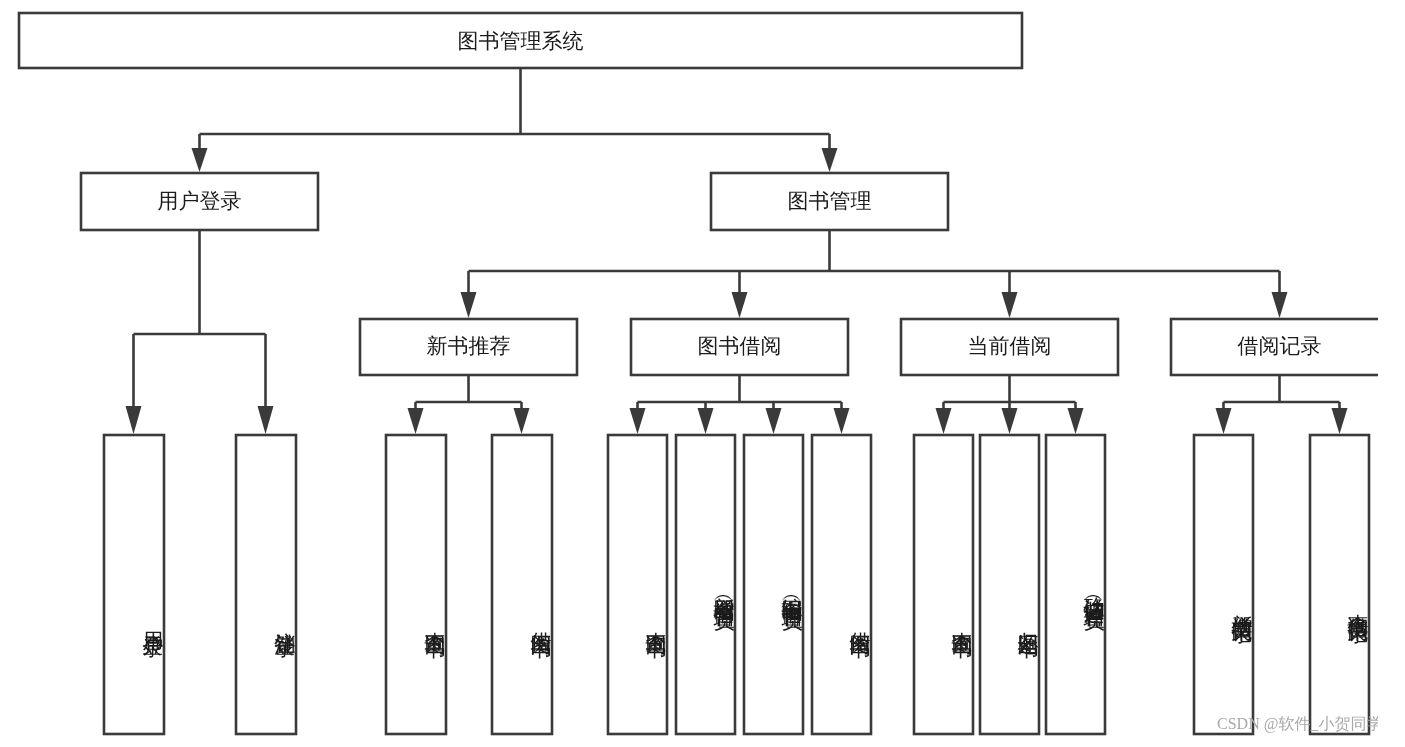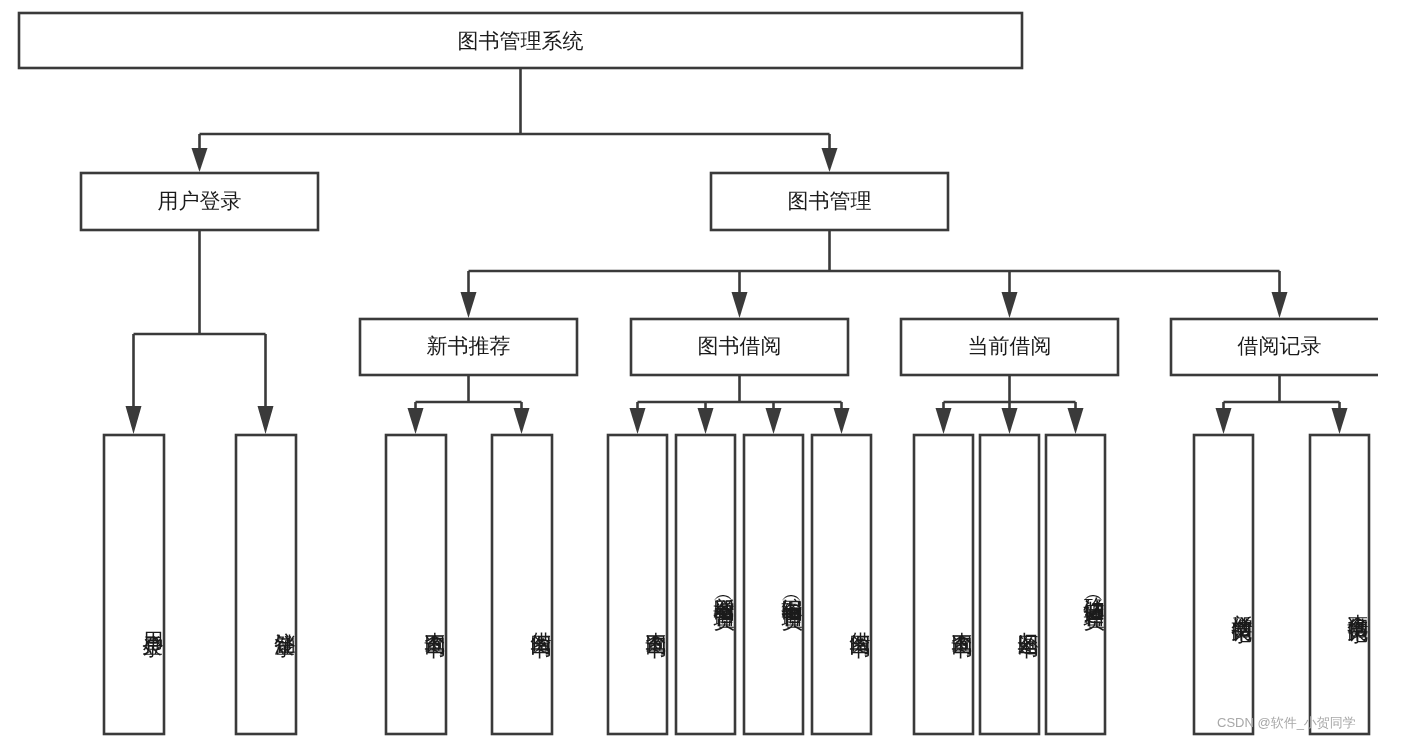--- a/index.html
+++ b/index.html
@@ -66,22 +66,22 @@
     line-height: 1.05;
     color: #1b1b1b;
     letter-spacing: 2px;
     white-space: nowrap;
     pointer-events: none;
   }
   .watermark {
     position: absolute;
     left: 1193px;
     top: 714px;
-    font-family: Liberation Sans, sans-serif;
-    font-size: 13px;
+    font-family: Liberation Serif, serif;
+    font-size: 16px;
     color: #a8a8a8;
     white-space: nowrap;
     pointer-events: none;
     margin-left: 24px;
   }
 </style>
 </head>
 <body>
 
 <div id="diagram-root">

